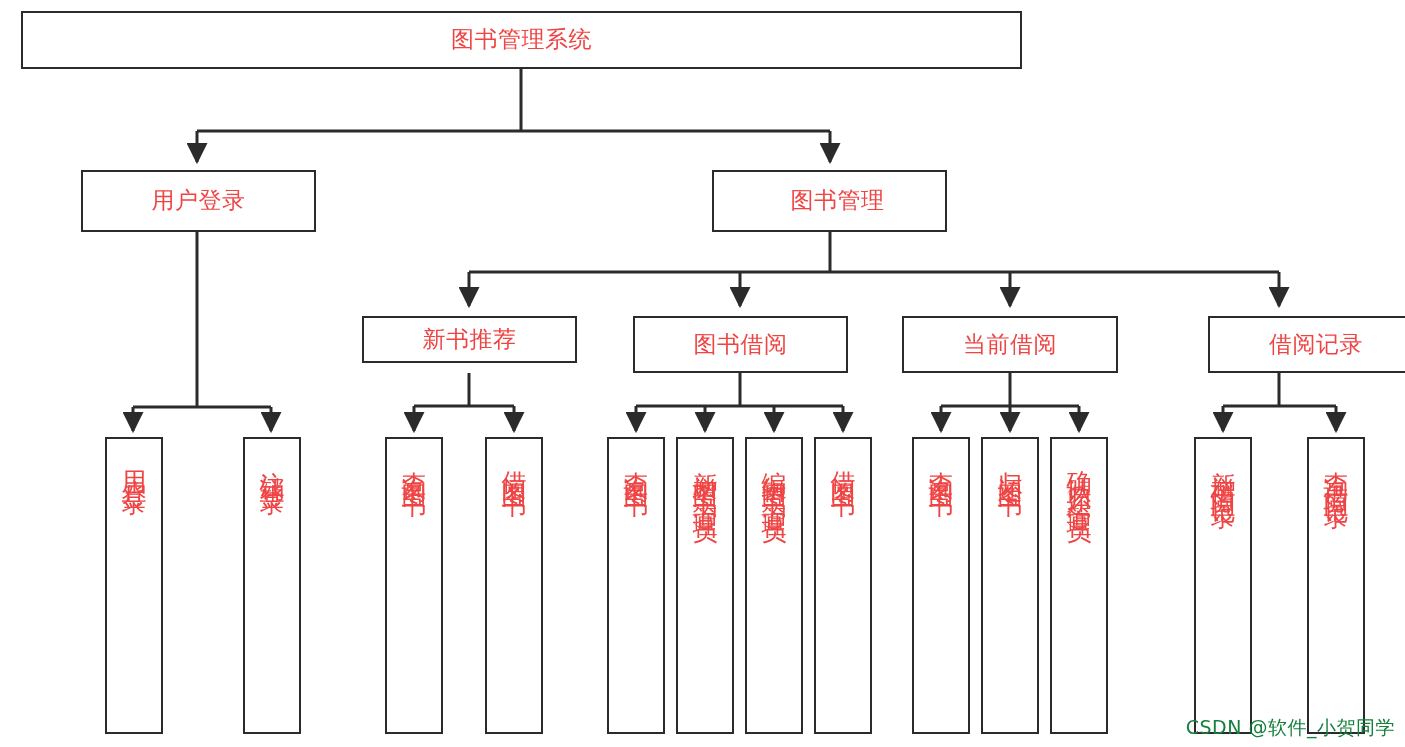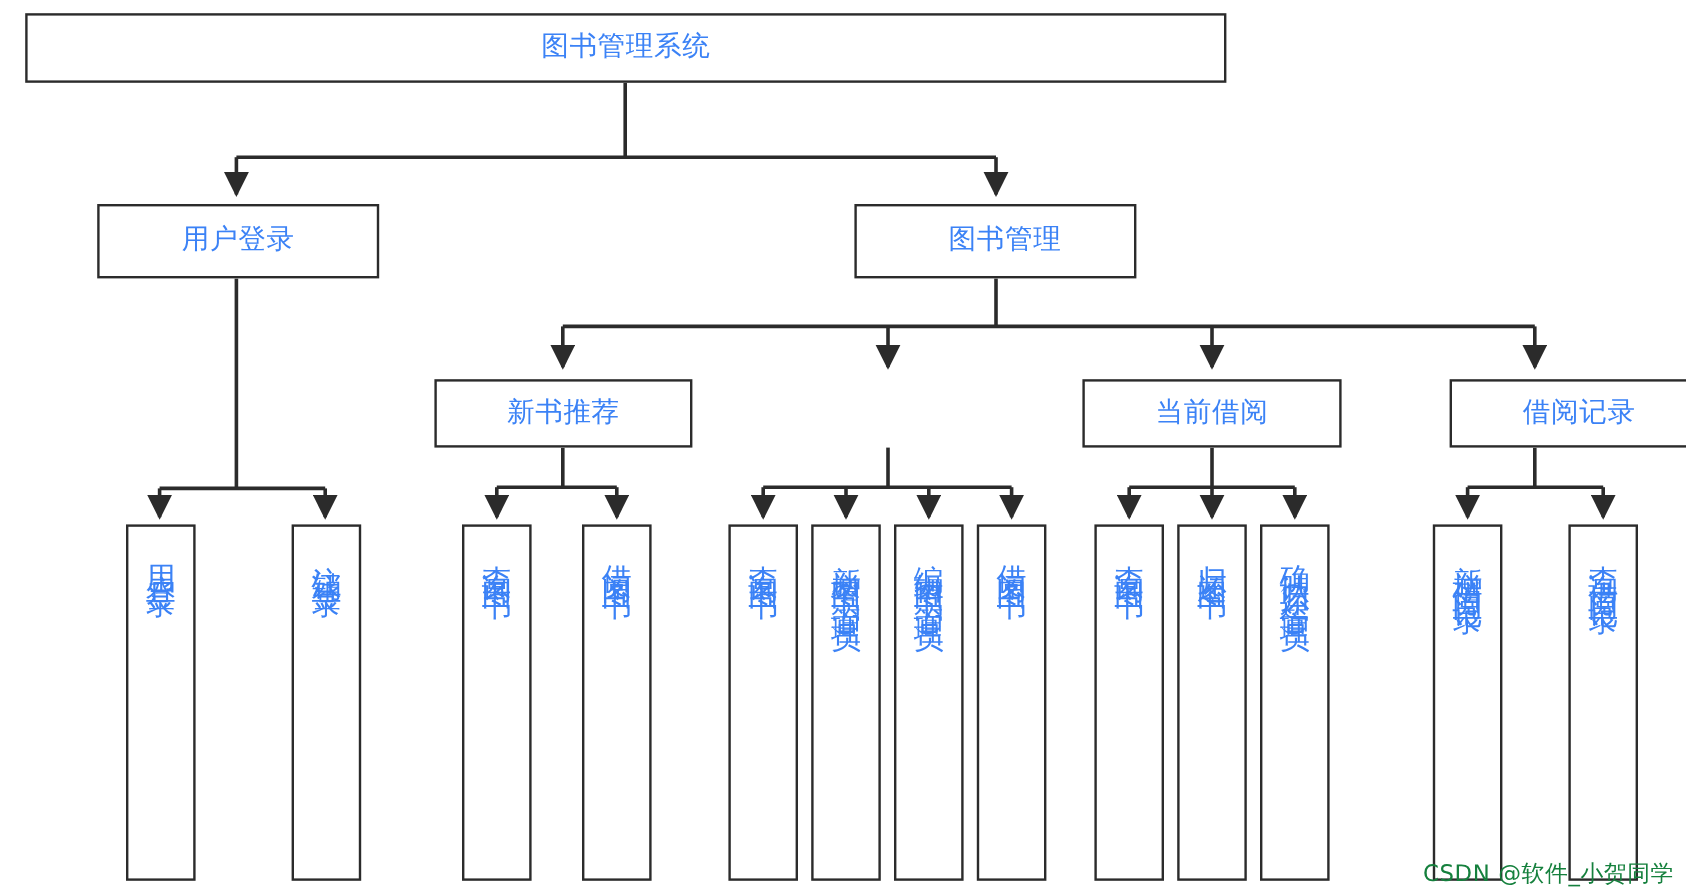--- a/index.html
+++ b/index.html
@@ -27,21 +27,21 @@
     pointer-events: none;
   }
   .node {
     position: absolute;
     box-sizing: border-box;
     background: #ffffff;
     border: 2px solid #2b2b2b;
     display: flex;
     align-items: center;
     justify-content: center;
-    color: #3b82f6;
+    color: #ef4444;
     z-index: 2;
   }
   .node .label {
     display: block;
     text-align: center;
     line-height: 1.18;
     letter-spacing: 0.5px;
   }
   
   .node.horiz .label {
@@ -134,22 +134,25 @@
     <span class="label">图书管理系统</span>
   </div>
 
   <div class="node horiz" style="left:81px; top:170px; width:235px; height:62px;">
     <span class="label">用户登录</span>
   </div>
   <div class="node horiz" style="left:712px; top:170px; width:235px; height:62px;padding-left:16px;">
     <span class="label">图书管理</span>
   </div>
 
-  <div class="node horiz" style="left:362px; top:316px; width:215px; height:57px;">
+  <div class="node horiz" style="left:362px; top:316px; width:215px; height:47px;">
     <span class="label">新书推荐</span>
+  </div>
+  <div class="node horiz" style="left:633px; top:316px; width:215px; height:57px;">
+    <span class="label">图书借阅</span>
   </div>
   <div class="node horiz" style="left:902px; top:316px; width:216px; height:57px;">
     <span class="label">当前借阅</span>
   </div>
   <div class="node horiz" style="left:1172px; top:316px; width:216px; height:57px;margin-left:36px;">
     <span class="label">借阅记录</span>
   </div>
 
   <div class="node vert" style="left:105px; top:437px; width:58px; height:297px;">
     <span class="label">用户登录</span>

